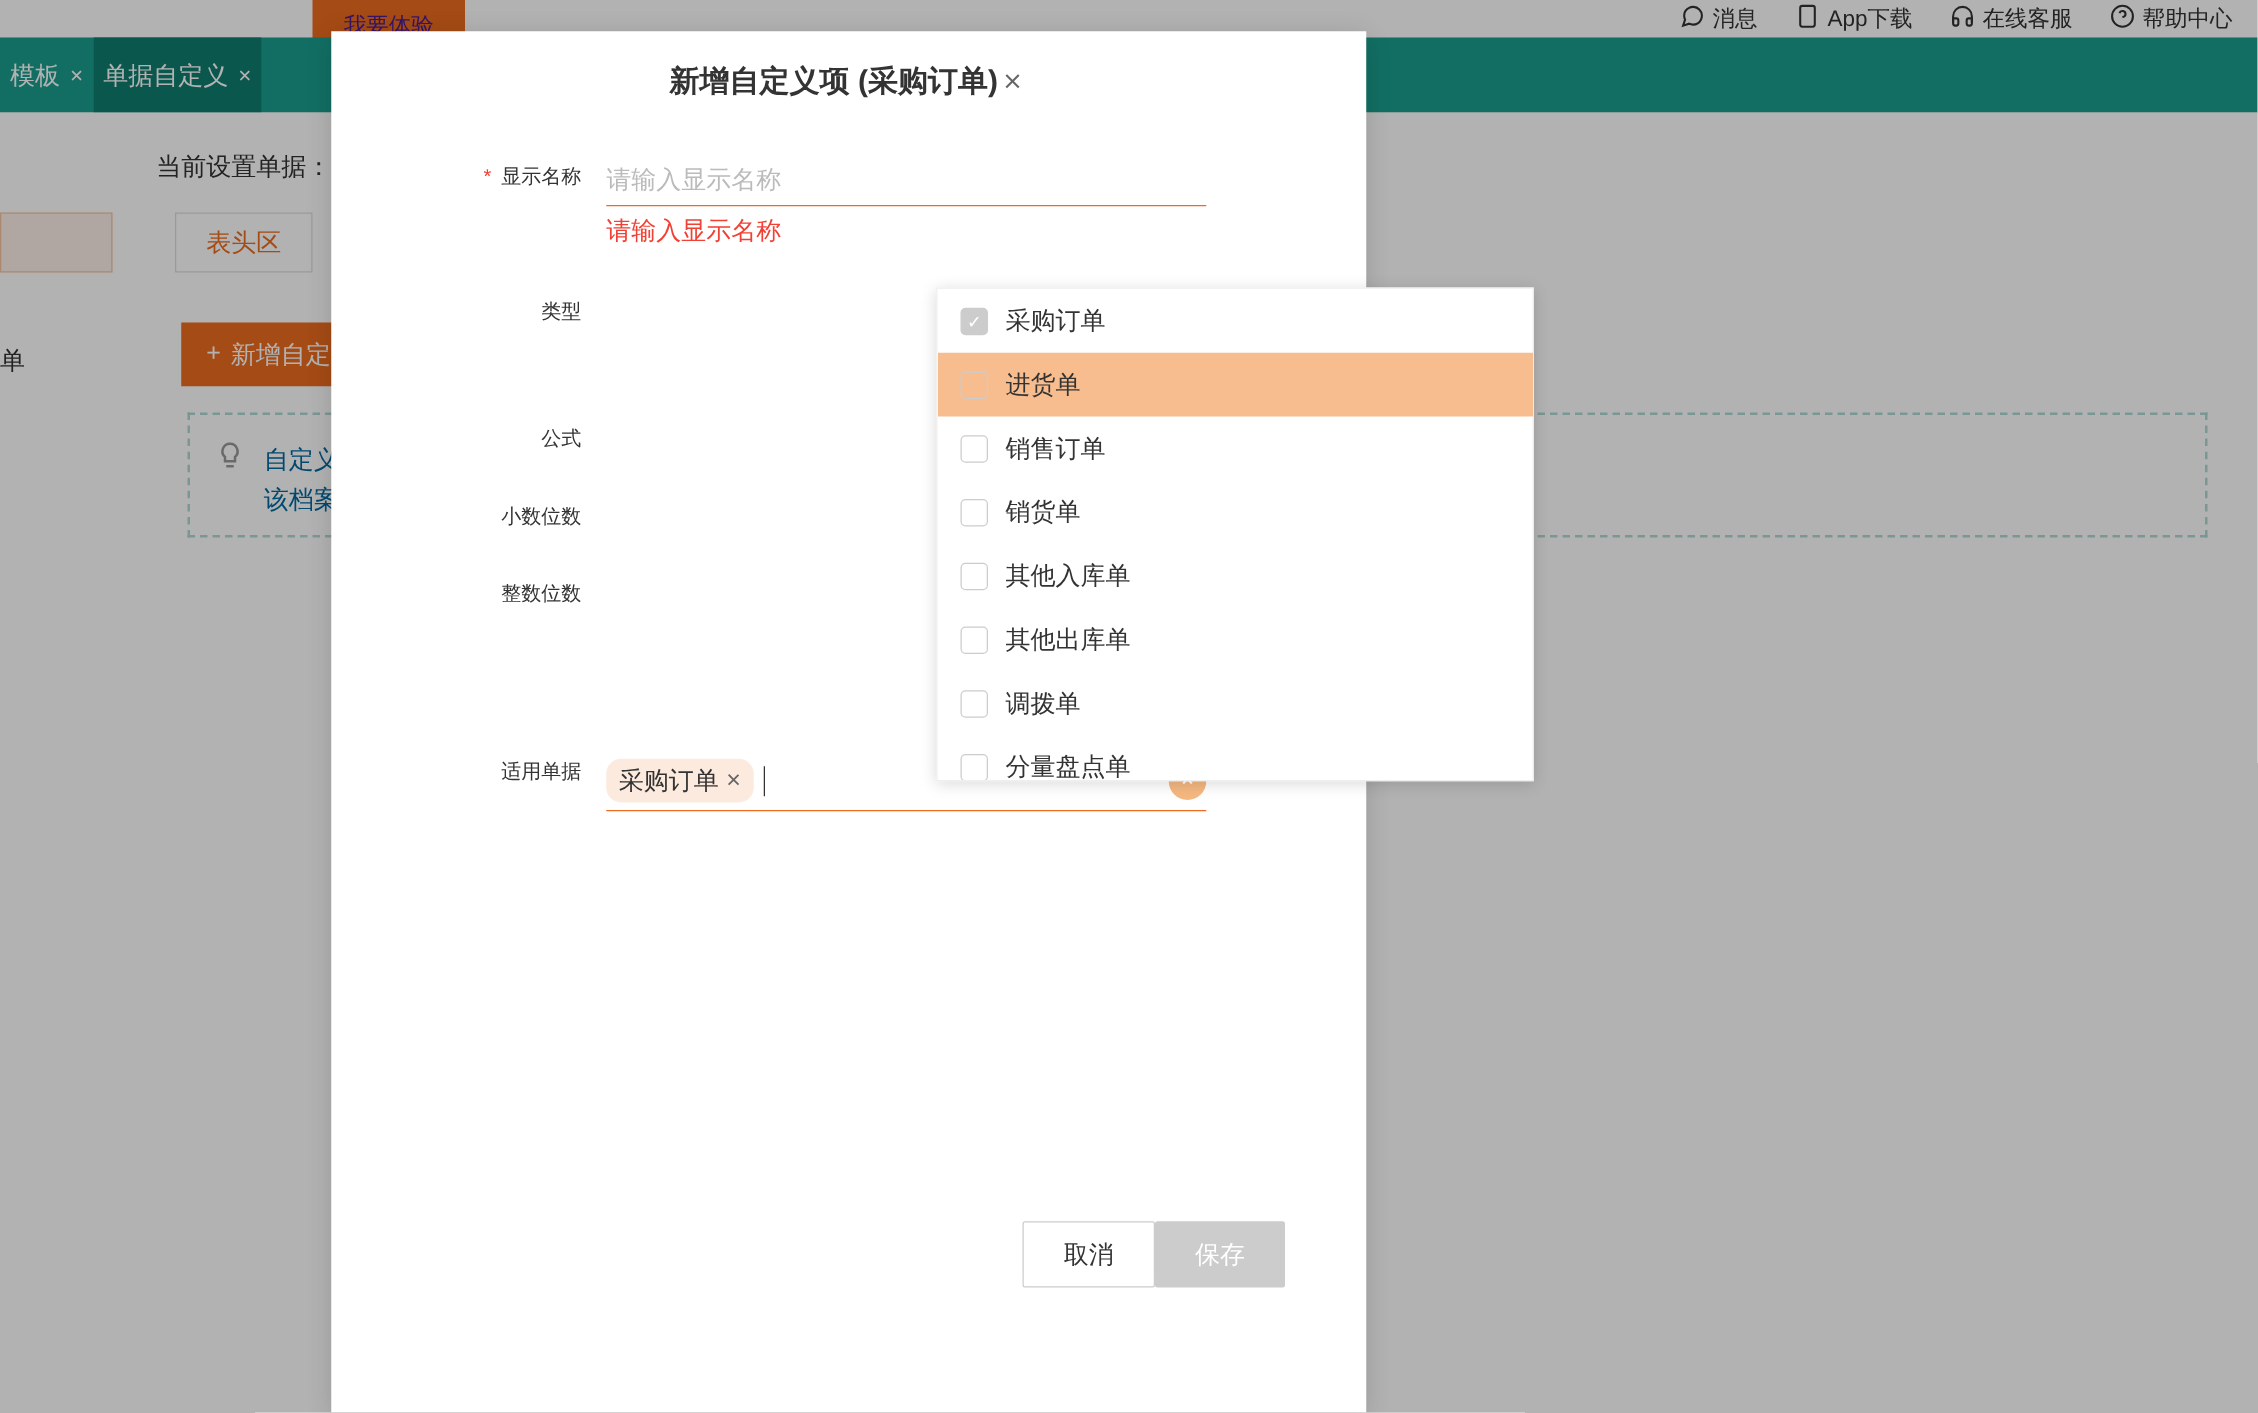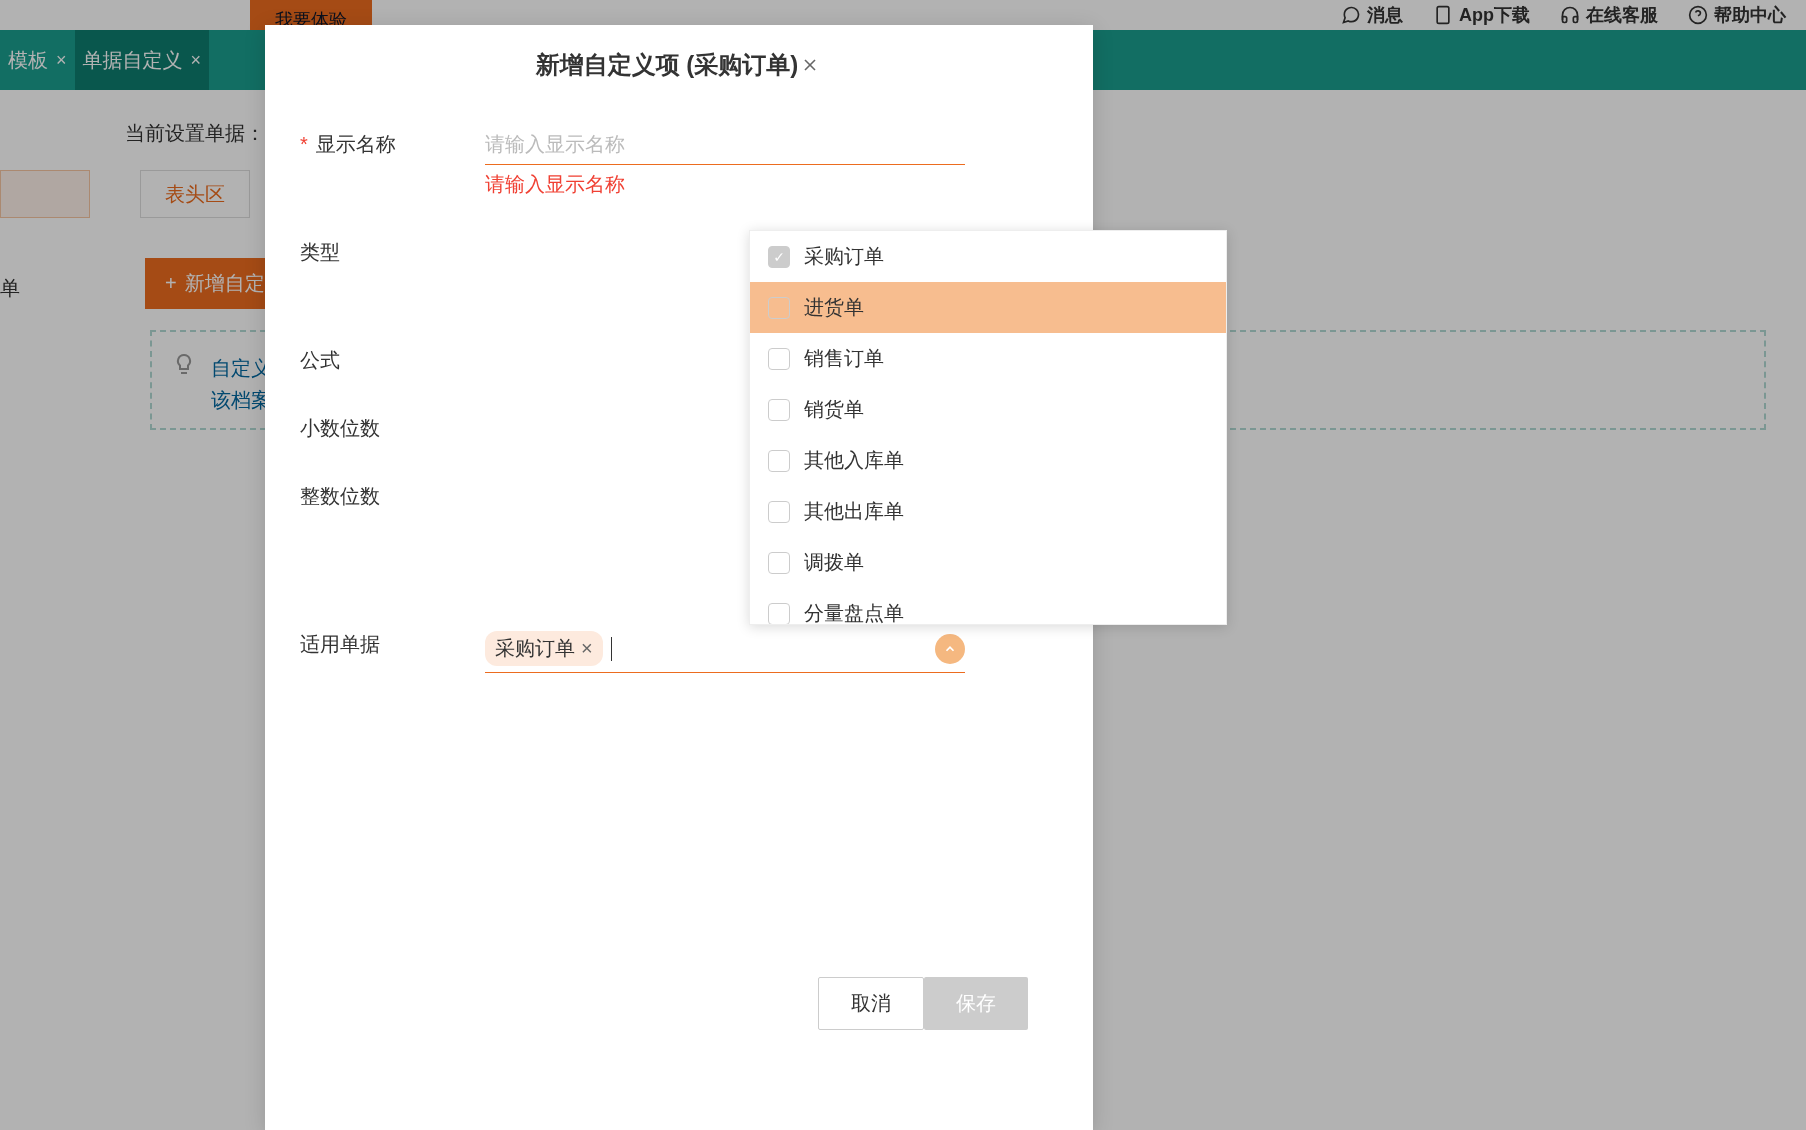--- a/index.html
+++ b/index.html
@@ -24,32 +24,30 @@
       align-items: center;
       justify-content: flex-end;
       padding-right: 20px;
       gap: 30px;
     }
     .top-header-btn {
       position: absolute;
       left: 250px;
       top: 0;
       background: #ec6c1f;
-      color: #0f172a;
+      color: #4c1d95;
       padding: 8px 25px;
       font-size: 18px;
       border: none;
     }
     .top-link {
       font-size: 18px;
       color: #333;
       display: flex;
-      align-items: center;
       gap: 6px;
-      font-weight: bold;
     }
     .top-icon {
       width: 20px;
       height: 20px;
       display: inline-block;
     }
     
     
     .tab-bar {
       position: absolute;
@@ -209,21 +207,22 @@
       padding: 20px 35px;
     }
     
     .form-row {
       display: flex;
       align-items: flex-start;
       margin-bottom: 35px;
     }
     .form-label {
       width: 185px;
-      font-size: 20px;
+      text-align: right;
+      font-size: 16px;
       color: #333;
       padding-top: 6px;
       padding-right: 20px;
       flex-shrink: 0;
     }
     .required-star {
       color: #f04134;
       margin-right: 8px;
     }
     .form-control {

